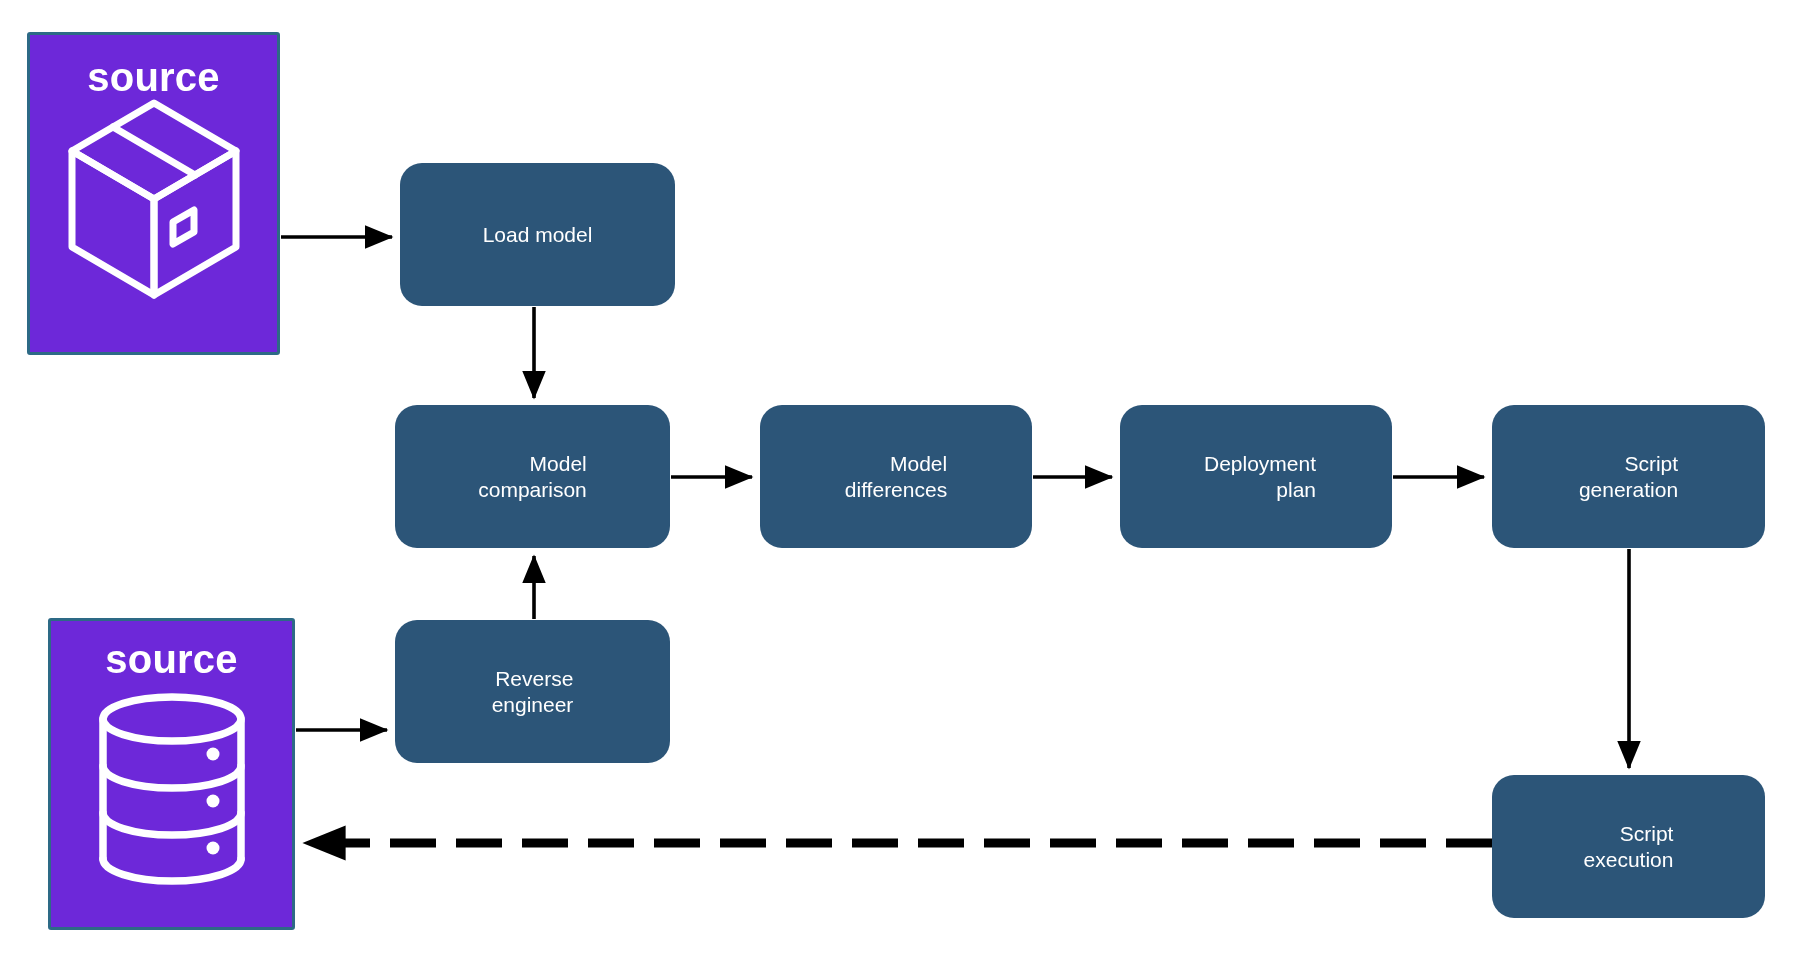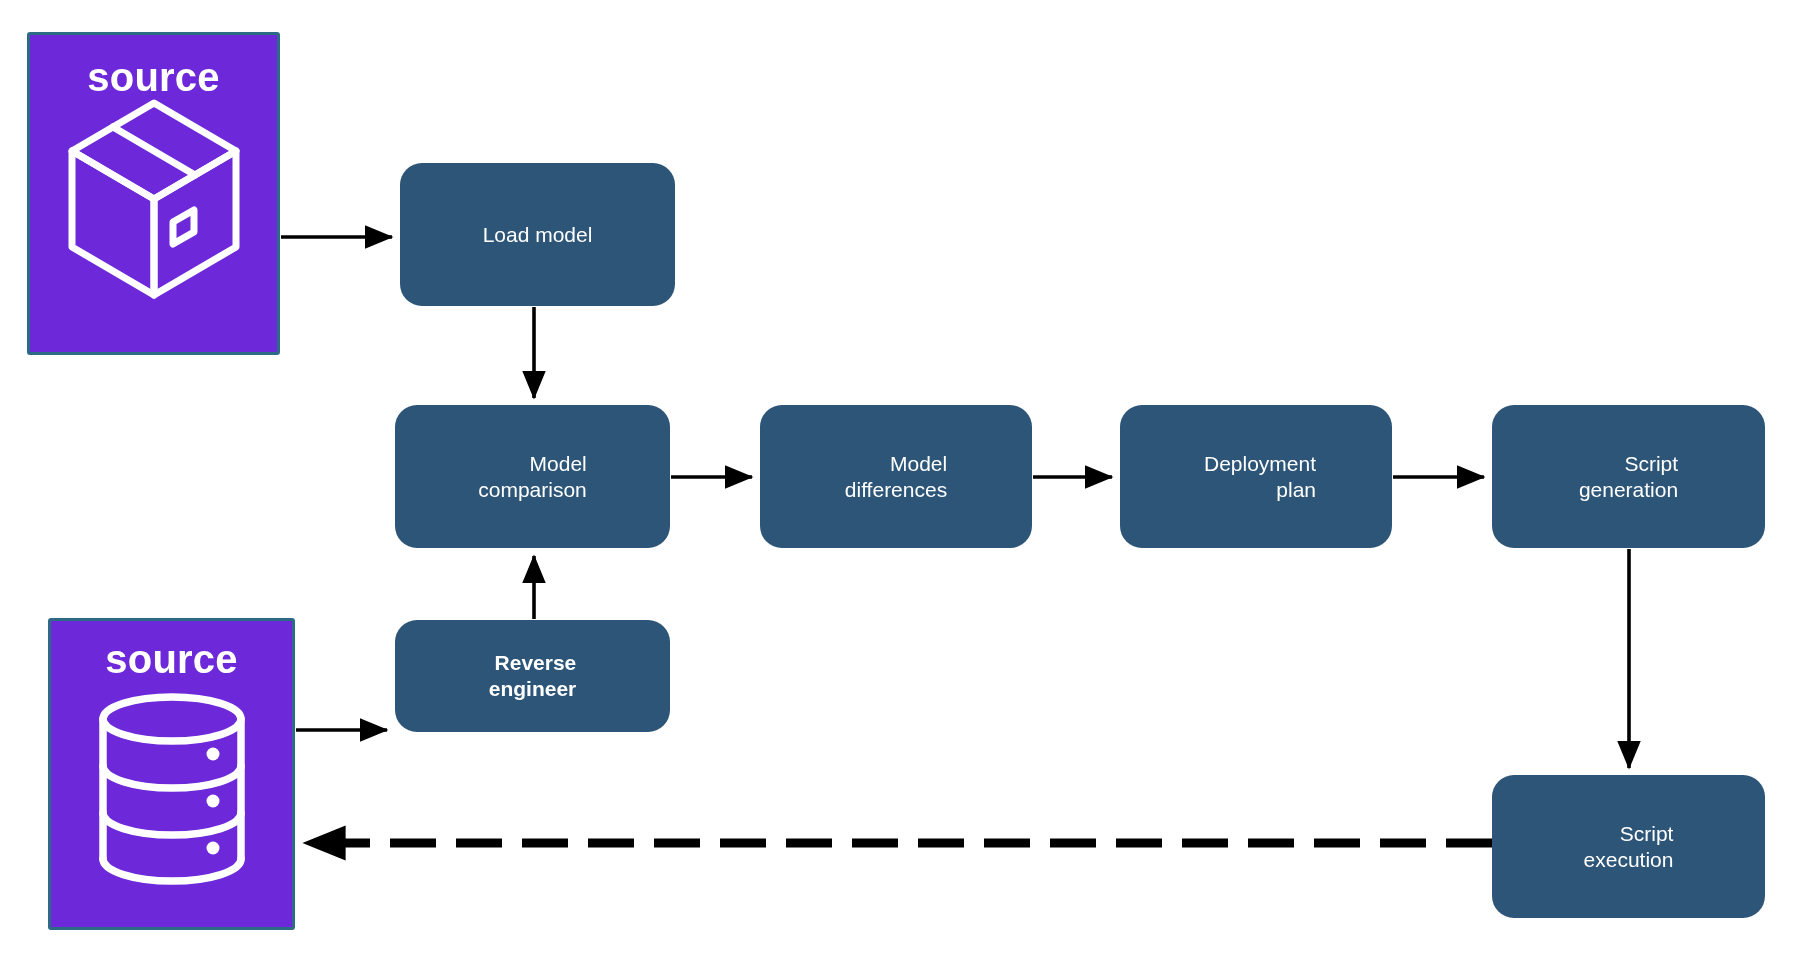--- a/index.html
+++ b/index.html
@@ -144,16 +144,16 @@
 
   <div class="process" style="left:1120px; top:405px; width:272px; height:143px;padding-left:18px;">Deployment
 plan</div>
 
   <div class="process" style="left:1492px; top:405px; width:273px; height:143px;">Script
 generation</div>
 
   <div class="process" style="left:1492px; top:775px; width:273px; height:143px;">Script
 execution</div>
 
-  <div class="process" style="left:395px; top:620px; width:275px; height:112px;font-weight:bold;">Reverse
+  <div class="process" style="left:395px; top:620px; width:275px; height:143px;">Reverse
 engineer</div>
 
 </div>
 
 </body></html>

